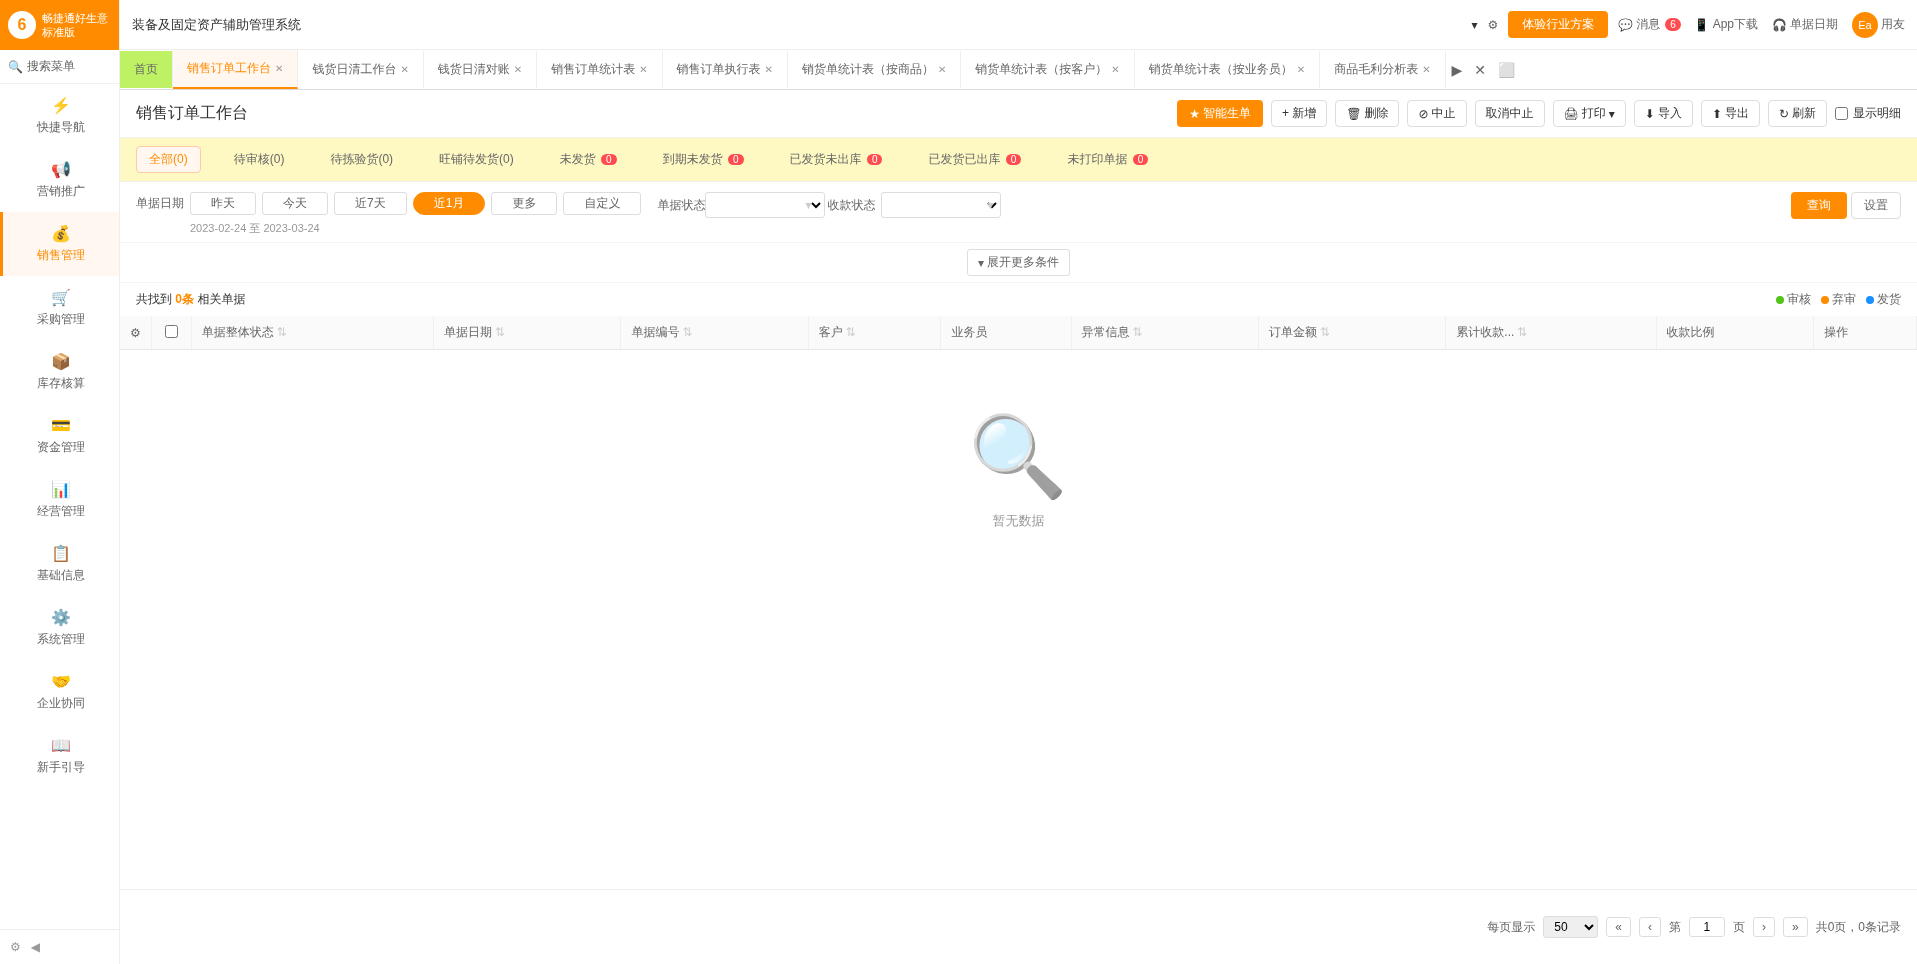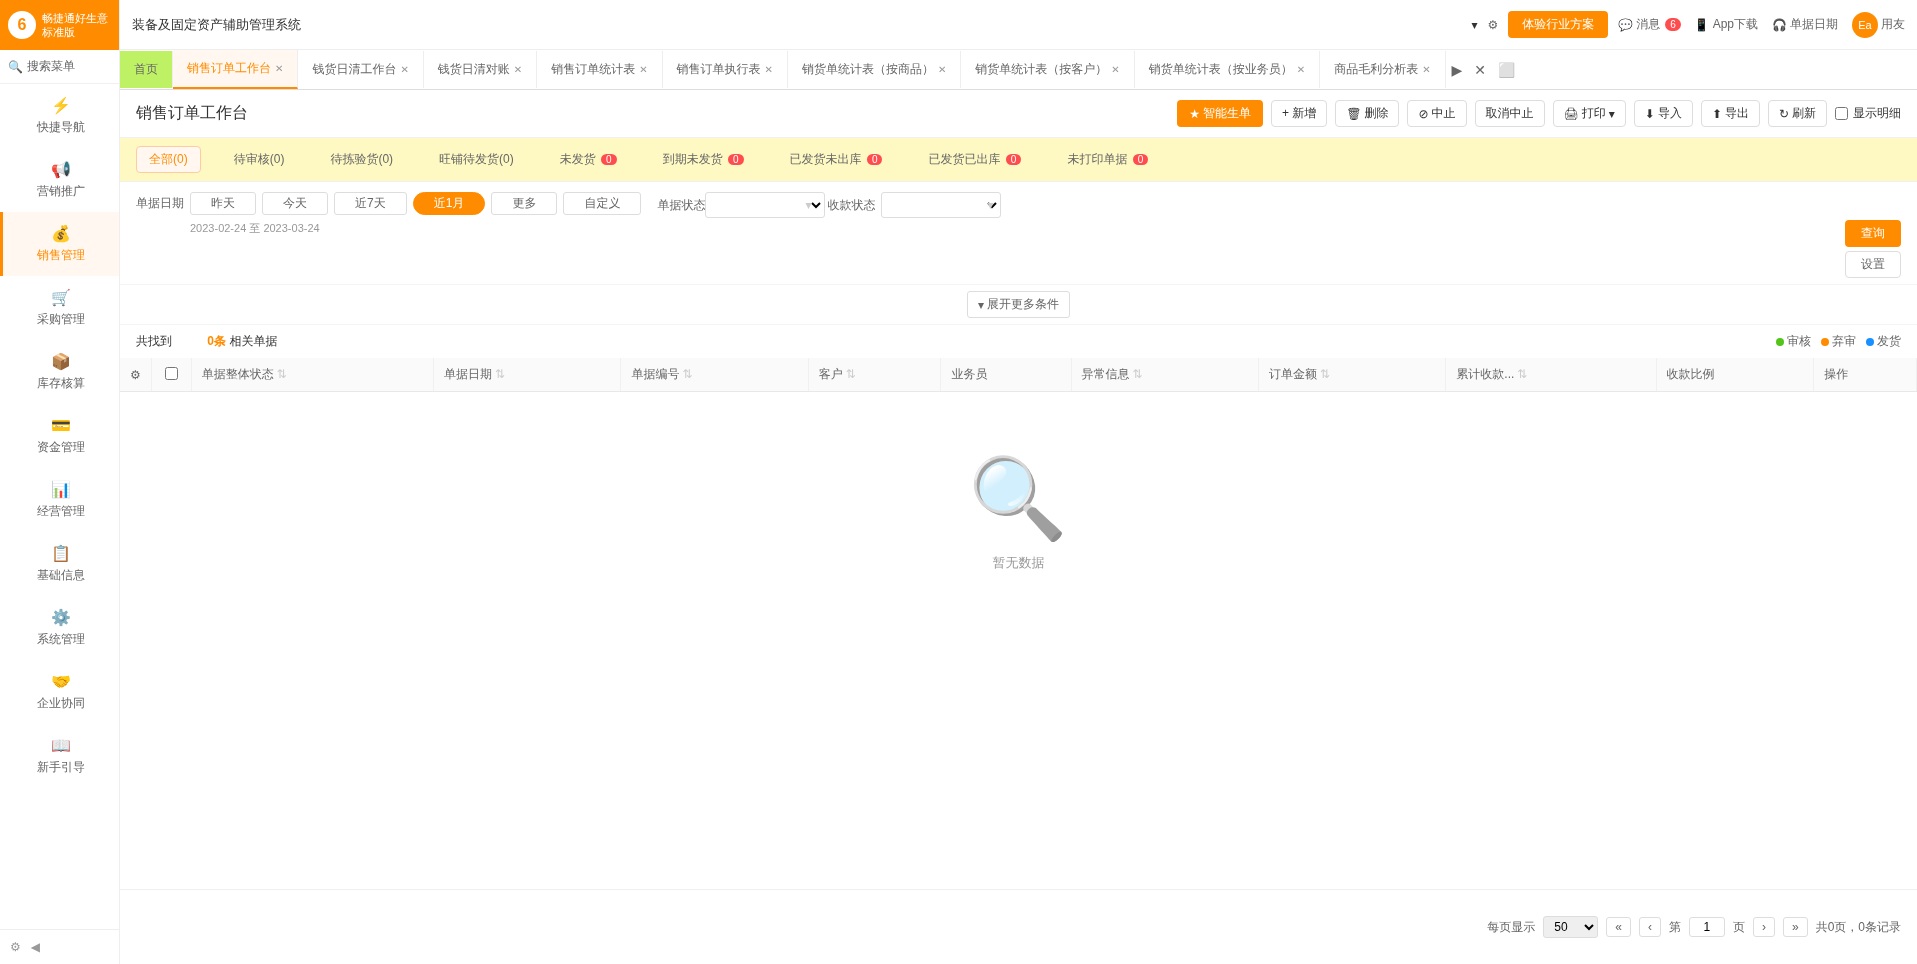--- a/index.html
+++ b/index.html
@@ -340,36 +340,36 @@
       </div>
 
       <div style="display:flex;align-items:center;gap:6px;">
         <span style="color:#666;white-space:nowrap;">收款状态</span>
         <select class="filter-select">
           <option value=""></option>
         </select>
         <span style="color:#ccc;margin-left:-20px;pointer-events:none;">▾</span>
       </div>
 
-      <div style="display:flex;flex-direction:column;gap:4px;margin-left:auto;margin-top:28px;">
+      <div style="display:flex;flex-direction:row;gap:4px;margin-left:auto;">
         <button class="btn-query">查询</button>
         <button class="btn-setting">设置</button>
       </div>
     </div>
 
     <div style="padding:6px 16px;text-align:center;border-bottom:1px solid #f5f5f5;">
       <button class="expand-btn" style="margin:0 auto;">
         <span>▾</span>
         <span>展开更多条件</span>
       </button>
     </div>
 
     <div class="result-bar">
       <div>
-        <span>共找到</span>&nbsp;<span style="color:#ff8c00;font-weight:bold;margin-left:32px;">0条</span>&nbsp;<span>相关单据</span>
+        <span>共找到</span>&nbsp;<span style="color:#ff8c00;font-weight:bold;">0条</span>&nbsp;<span>相关单据</span>
       </div>
       <div class="result-actions">
         <span class="result-btn">
           <span class="dot dot-green"></span>
           <span>审核</span>
         </span>
         <span class="result-btn">
           <span class="dot dot-orange"></span>
           <span>弃审</span>
         </span>

